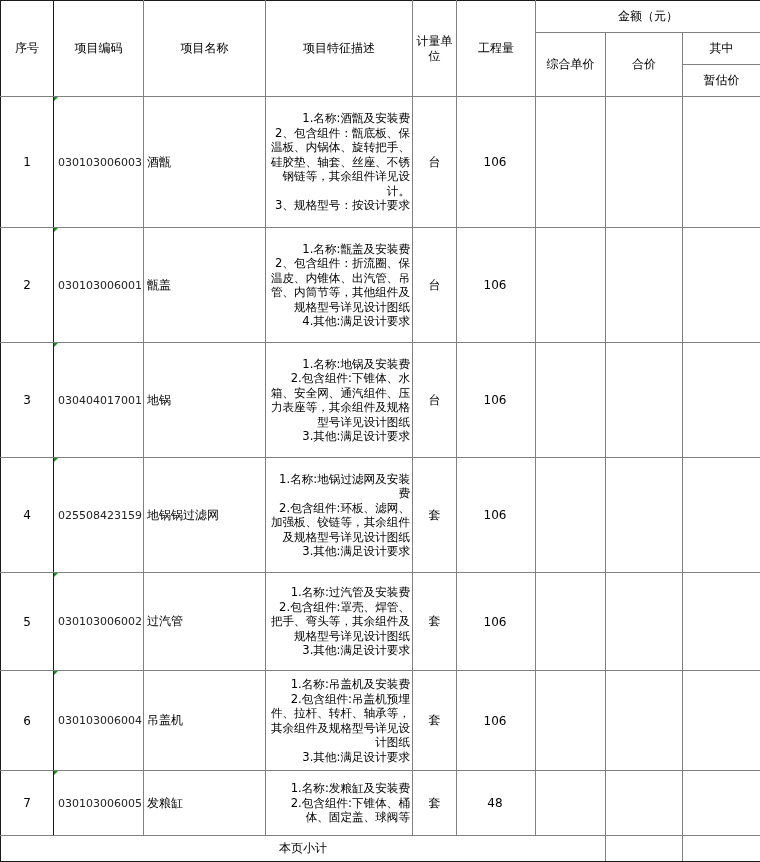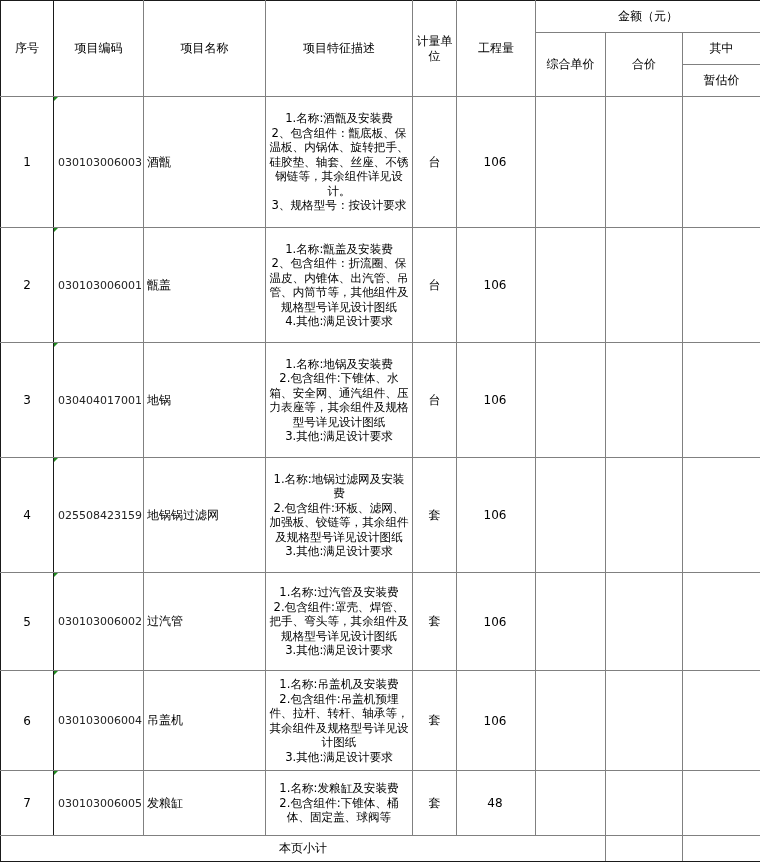--- a/index.html
+++ b/index.html
@@ -8,21 +8,21 @@
   table { border-collapse:collapse; table-layout:fixed; position:absolute; left:0; top:0; width:760px; }
   td, th { border:1px solid #808080; font-size:12px; font-weight:normal; padding:0; overflow:hidden; }
   th { text-align:center; vertical-align:middle; line-height:15px; }
   .b-dark-l { border-left:1.5px solid #1a1a1a; }
   .b-dark-r { border-right:1.5px solid #1a1a1a;margin-top:12px; }
   .b-dark-t { border-top:1.5px solid #1a1a1a; }
   .b-dark-b { border-bottom:1.5px solid #1a1a1a; }
   .c { text-align:center; vertical-align:middle; }
   .r { text-align:center; vertical-align:middle; padding-right:2px; }
   .l { text-align:left; vertical-align:middle; padding-left:3px; }
-  .desc { text-align:center; vertical-align:middle; padding:2px 2px 2px 2px; line-height:14.5px; font-size:11.6px; white-space:pre-line; word-break:break-all;margin-top:6px; }
+  .desc { text-align:right; vertical-align:middle; padding:2px 2px 2px 2px; line-height:14.5px; font-size:11.6px; white-space:pre-line; word-break:break-all;margin-top:6px; }
   .code { position:relative; text-align:left; vertical-align:middle; padding-left:4px; font-size:11px; color:#222; }
   .tri { position:absolute; left:0; top:0; width:0; height:0; border-top:4px solid #1f8a1f; border-right:4px solid transparent; }
   .subtotal { text-align:center; vertical-align:middle; }
 </style>
 </head>
 <body>
 
 <div class="sheet">
 <table>
   <colgroup>

